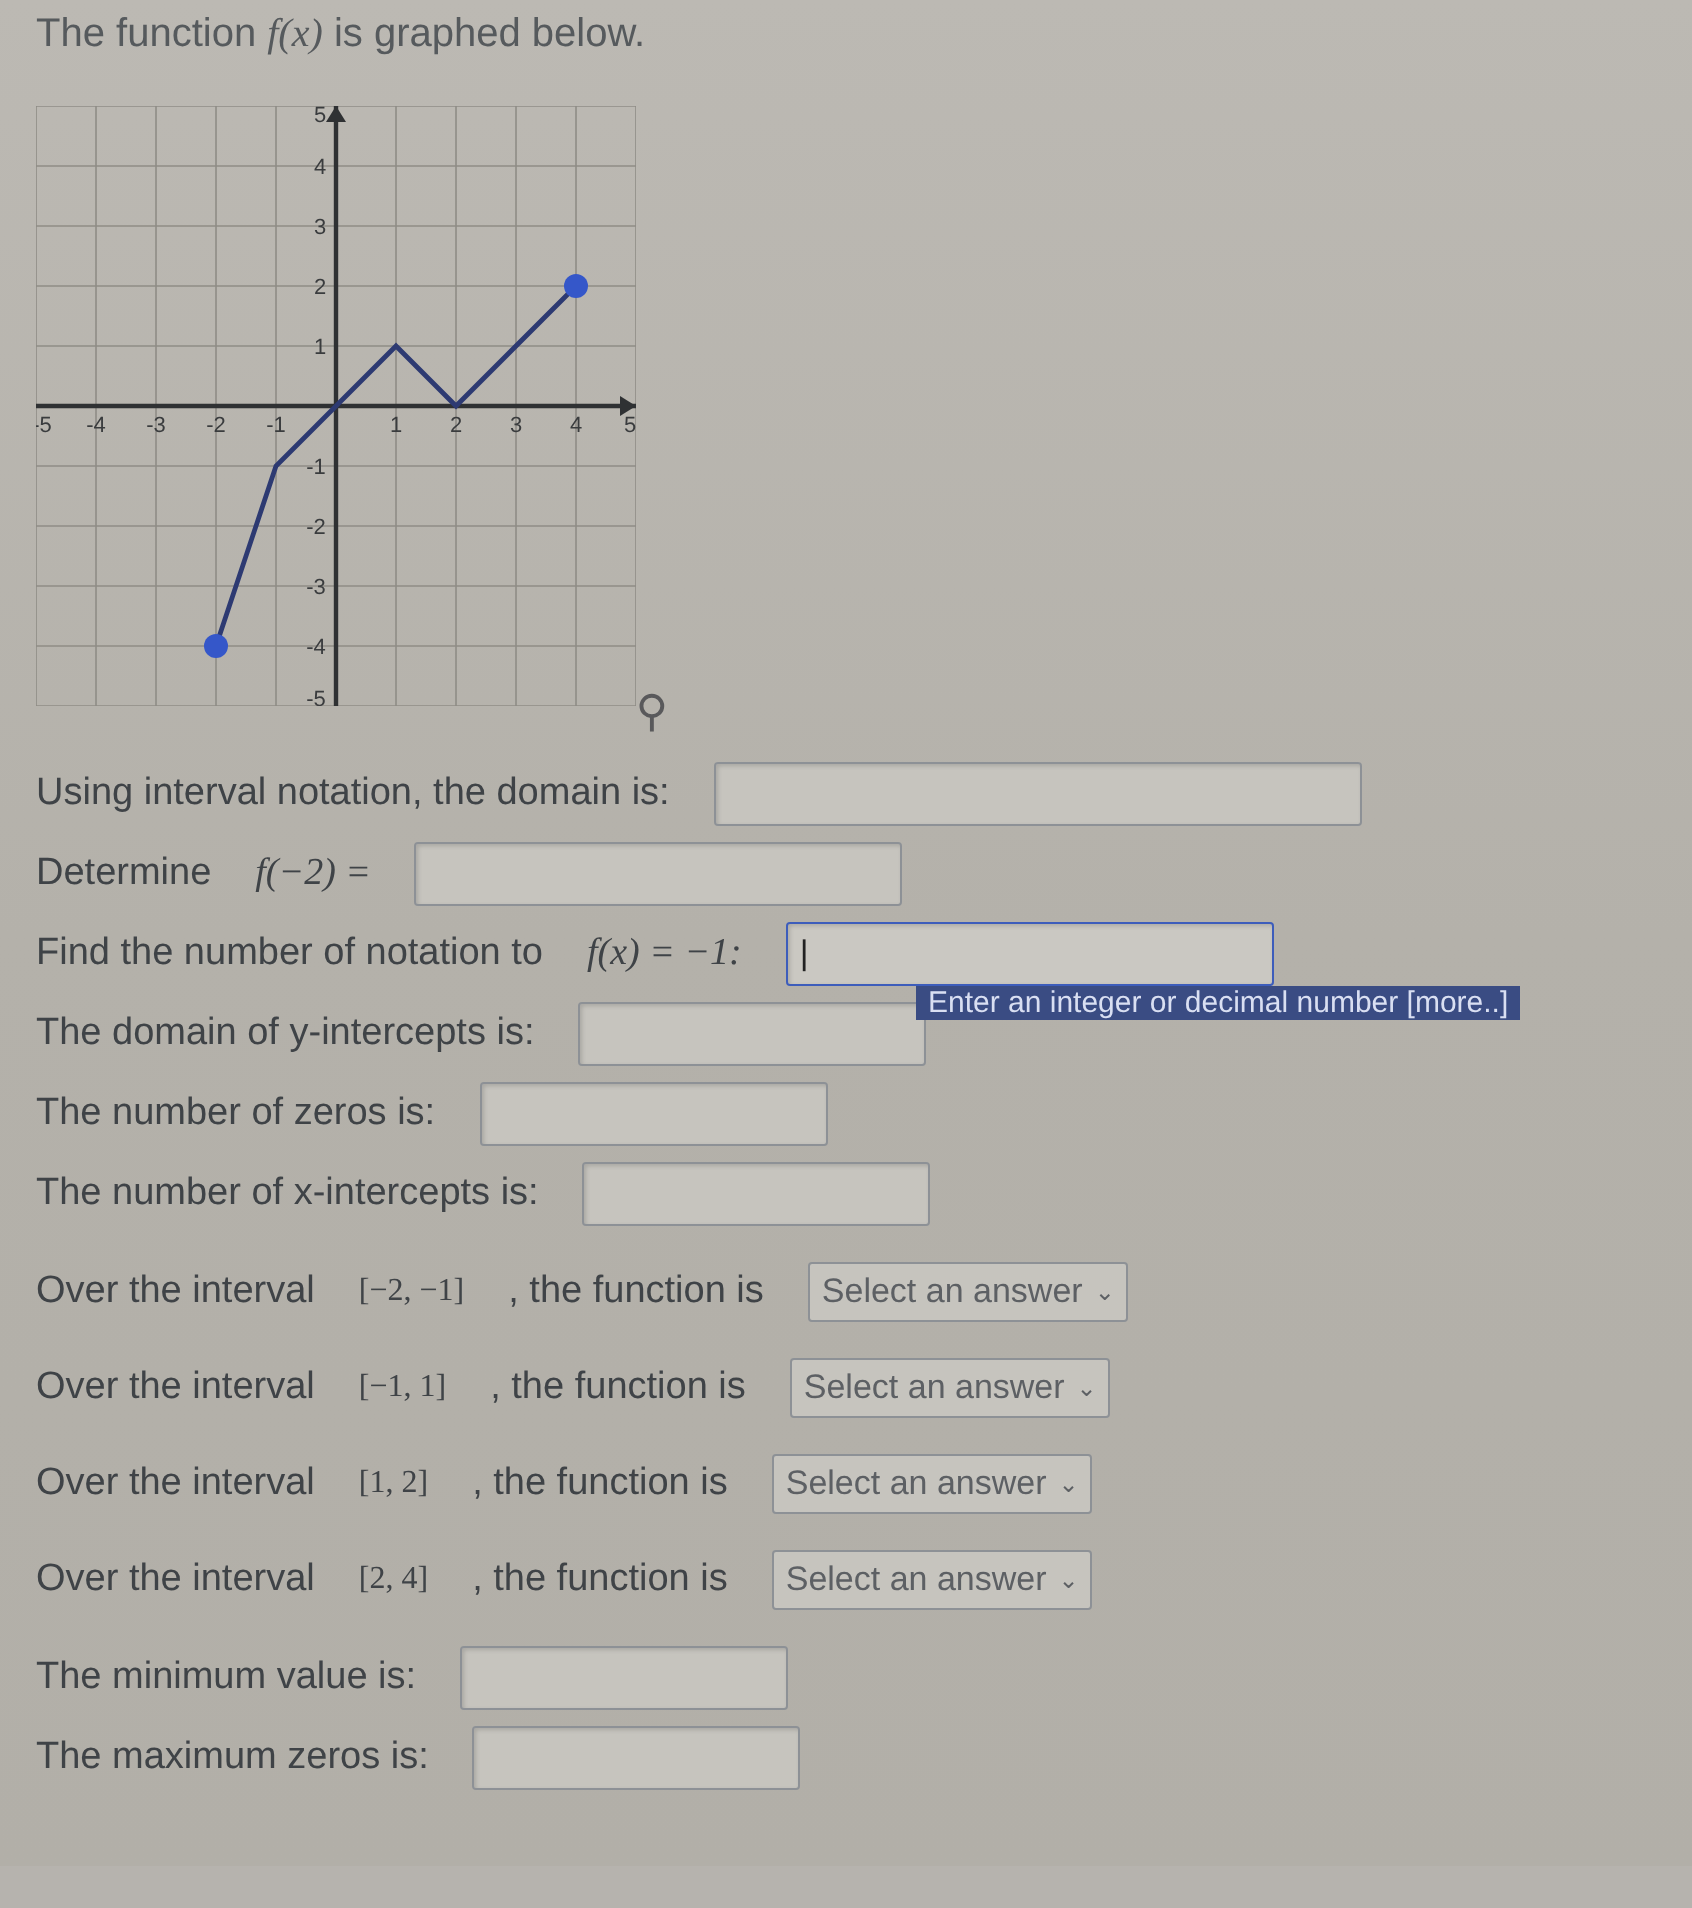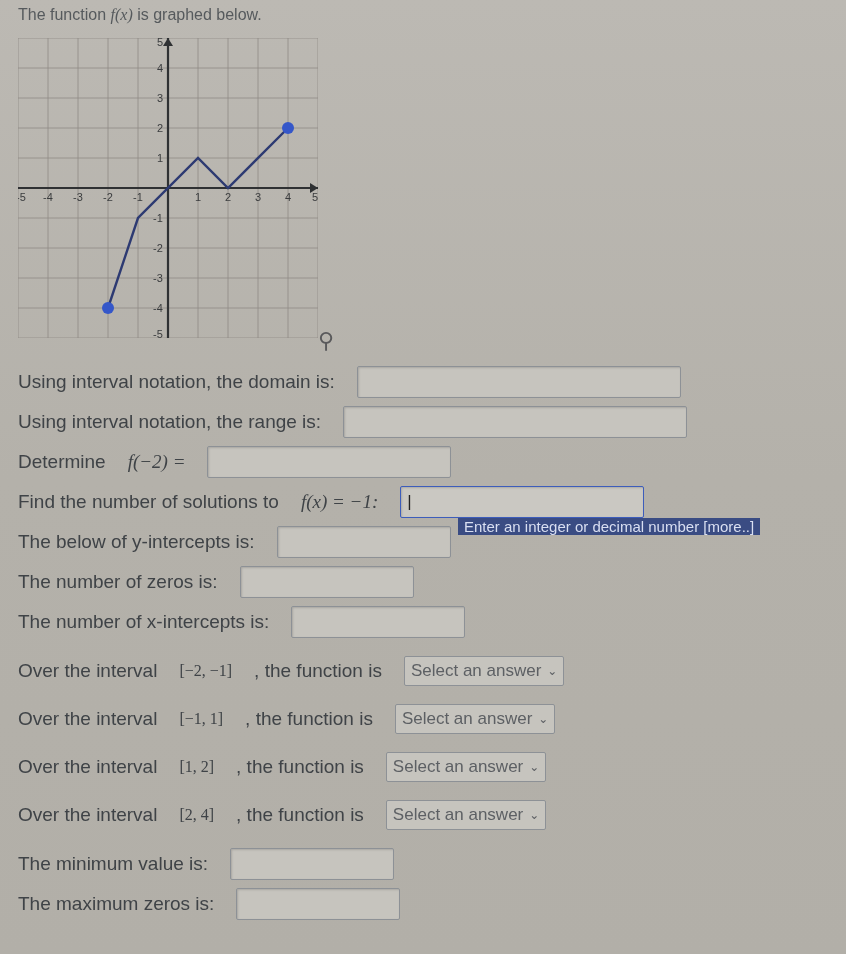--- a/index.html
+++ b/index.html
@@ -8,23 +8,23 @@
     width: 846px;
     background: #b6b3ae;
     font-family: Arial, sans-serif;
     color: #3f4143;
   }
   .page {
     padding: 6px 10px 30px 18px;
     background: linear-gradient(180deg, #bcb9b3 0%, #b4b1aa 50%, #b2afa8 100%);
   }
   .intro {
-    font-size: 16px;
+    font-size: 20px;
     color: #565a5d;
-    margin-bottom: 14px;
+    margin-bottom: 24px;
   }
   .graph-wrap {
     position: relative;
     width: 310px;
     height: 310px;
     margin-bottom: 18px;
   }
   .graph {
     position: absolute;
     left: 0; top: 0;
@@ -163,42 +163,38 @@
       <circle cx="270" cy="90" r="6" fill="#3557c9"></circle>
     </svg>
     <span class="magnify">⚲</span>
   </div>
 
   <div class="row">
     <span>Using interval notation, the domain is:</span>
     <input class="input" style="width: 310px;">
   </div>
 
-  <div class="row">
-    <span>Using interval notation, the range is:</span>
-    <input class="input" style="width: 330px;">
-  </div>
 
   <div class="row">
     <span>Determine </span>
     <span class="math-i">f(−2) =</span>
     <input class="input" style="width: 230px;">
   </div>
 
   <div class="row">
-    <span>Find the number of solutions to </span>
+    <span>Find the number of notation to </span>
     <span class="math-i">f(x) = −1:</span>
     <div class="input focused" style="width:230px; display:flex; align-items:center;">
       <span style="color:#222;animation:none;">|</span>
     </div>
     <div class="tooltip">Enter an integer or decimal number [more..]</div>
   </div>
 
   <div class="row">
-    <span>The below of y-intercepts is:</span>
+    <span>The domain of y-intercepts is:</span>
     <input class="input" style="width: 160px;">
   </div>
 
   <div class="row">
     <span>The number of zeros is:</span>
     <input class="input" style="width: 160px;">
   </div>
 
   <div class="row">
     <span>The number of x-intercepts is:</span>

